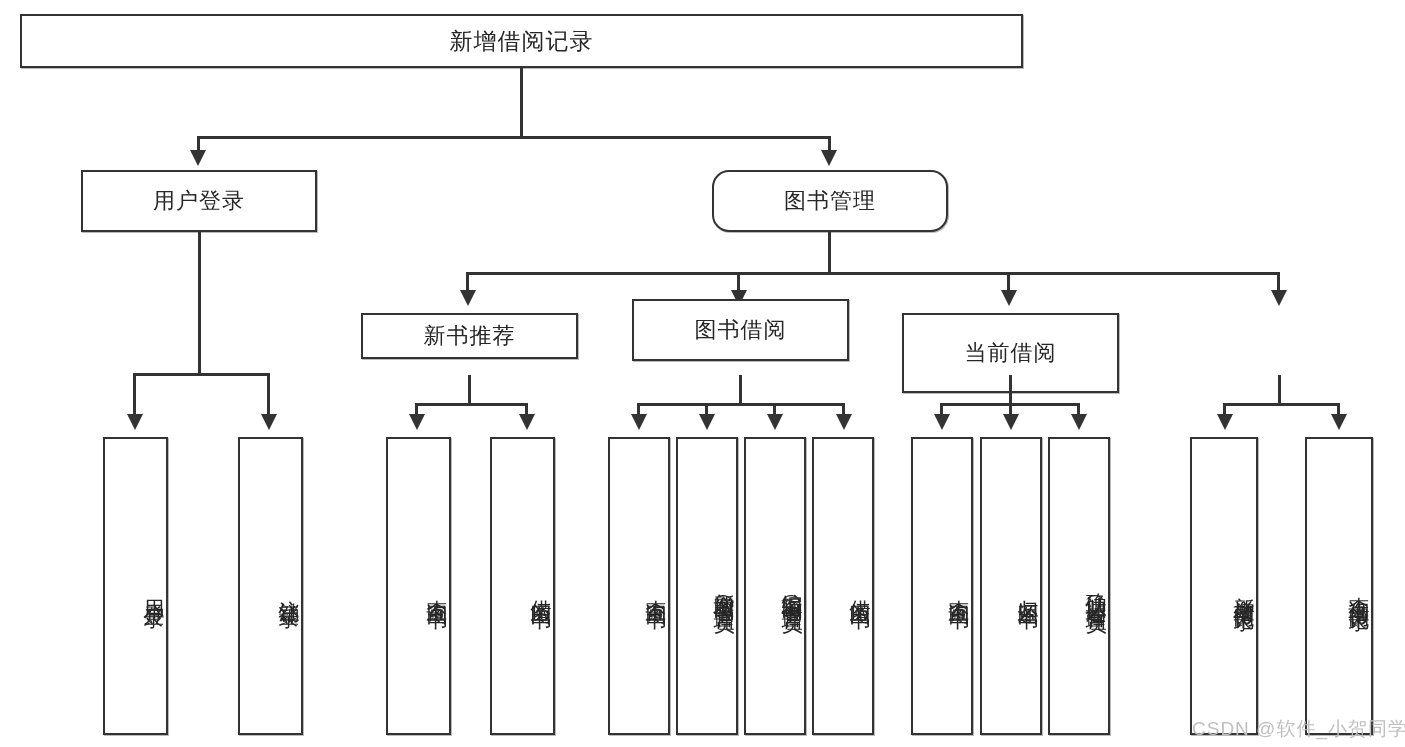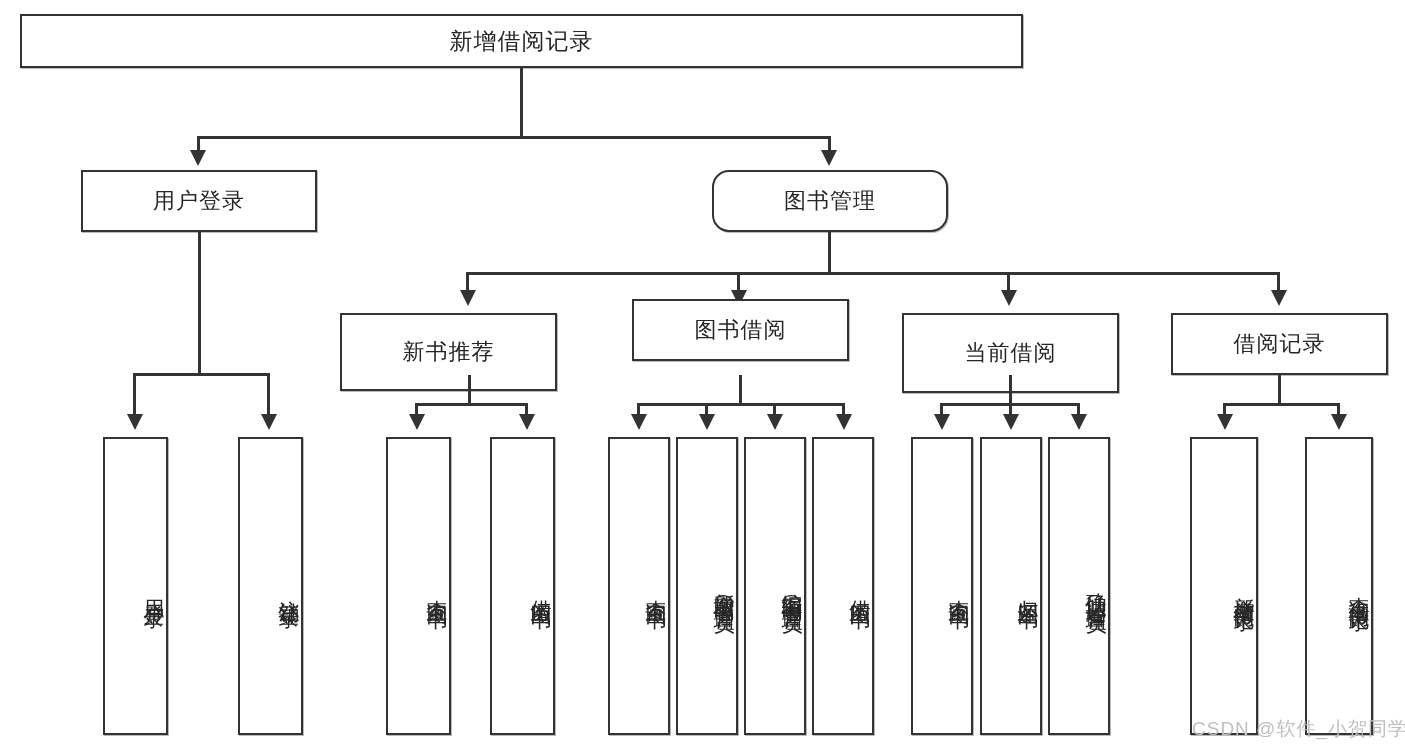--- a/index.html
+++ b/index.html
@@ -108,31 +108,28 @@
   <div class="edge h" style="left:466px; top:272px; width:814px; height:3px;"></div>
   <div class="edge v" style="left:466px; top:272px; width:3px; height:22px;"></div>
   <div class="arrow" style="left:460px; top:290px;"></div>
   <div class="edge v" style="left:737px; top:272px; width:3px; height:22px;"></div>
   <div class="arrow" style="left:731px; top:290px;"></div>
   <div class="edge v" style="left:1007px; top:272px; width:3px; height:22px;"></div>
   <div class="arrow" style="left:1001px; top:290px;"></div>
   <div class="edge v" style="left:1277px; top:272px; width:3px; height:22px;"></div>
   <div class="arrow" style="left:1271px; top:290px;"></div>
 
-  <div class="node" style="left:340px; top:313px; width:217px; height:78px;">
+  <div class="node" style="left:361px; top:313px; width:217px; height:46px;">
     <span>新书推荐</span>
   </div>
   <div class="node" style="left:632px; top:299px; width:217px; height:62px;">
     <span>图书借阅</span>
   </div>
   <div class="node" style="left:902px; top:313px; width:217px; height:80px;">
     <span>当前借阅</span>
-  </div>
-  <div class="node" style="left:1171px; top:313px; width:217px; height:62px;">
-    <span>借阅记录</span>
   </div>
 
   <div class="edge v" style="left:468px; top:375px; width:3px; height:30px;"></div>
   <div class="edge h" style="left:415px; top:403px; width:113px; height:3px;"></div>
   <div class="edge v" style="left:415px; top:403px; width:3px; height:15px;"></div>
   <div class="arrow" style="left:409px; top:414px;"></div>
   <div class="edge v" style="left:525px; top:403px; width:3px; height:15px;"></div>
   <div class="arrow" style="left:519px; top:414px;"></div>
 
   <div class="edge v" style="left:739px; top:375px; width:3px; height:30px;"></div>

